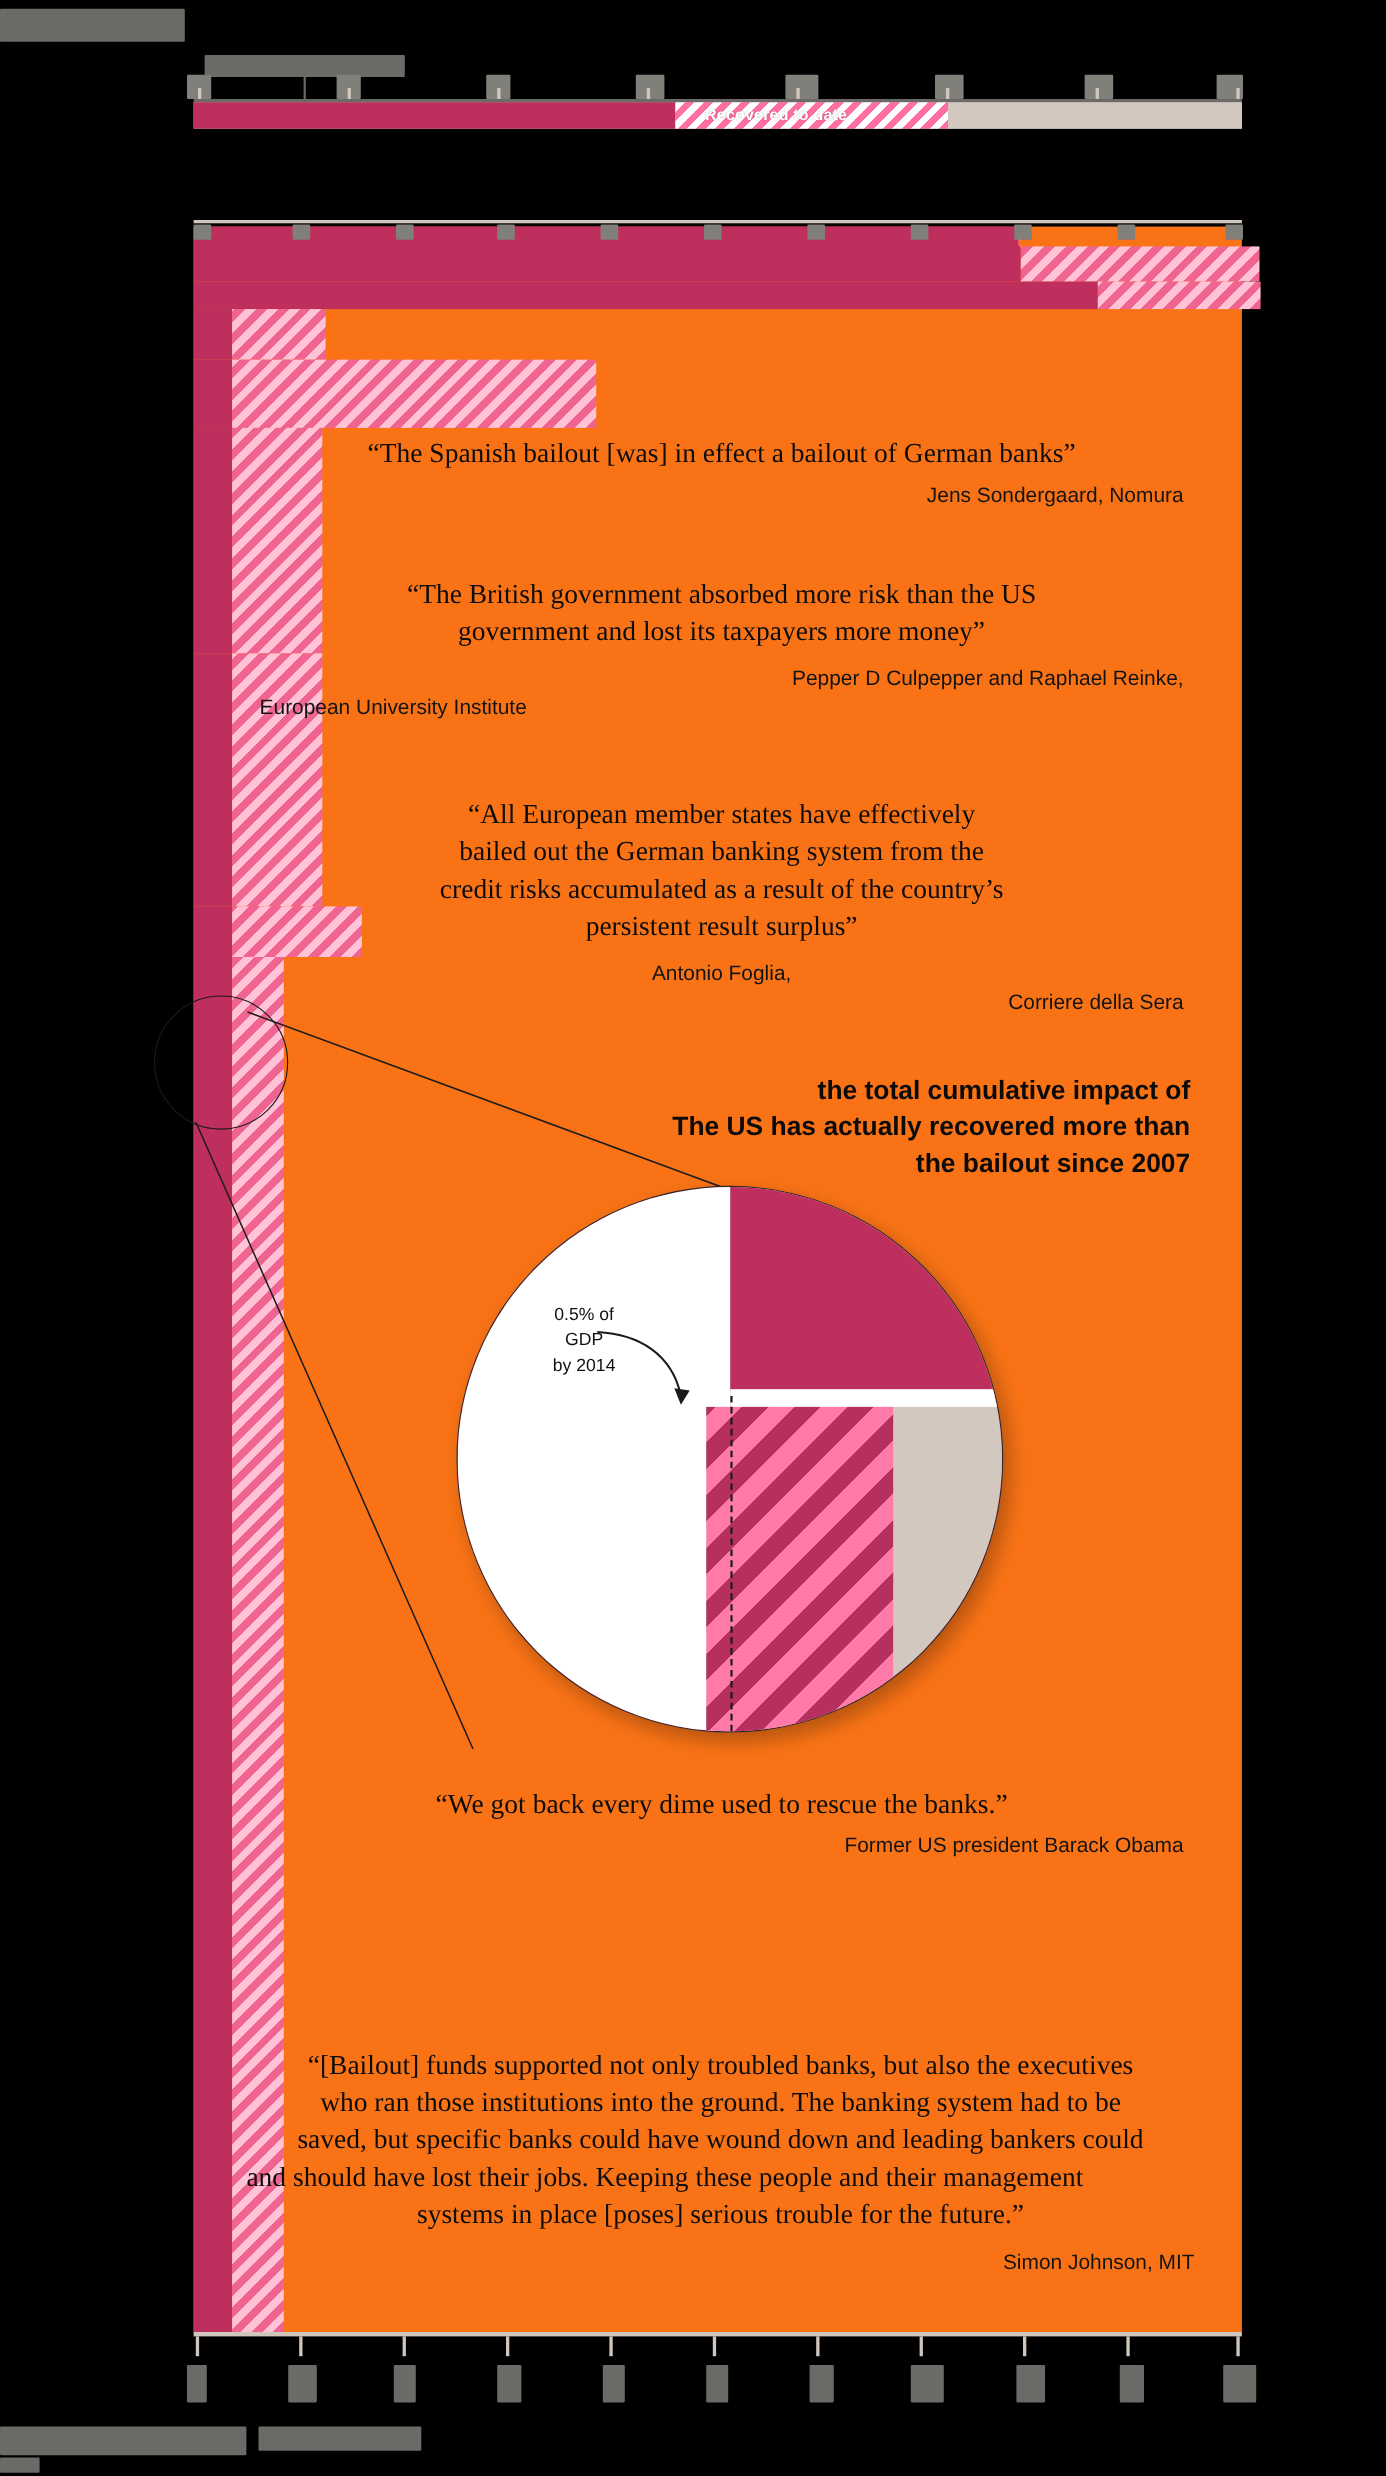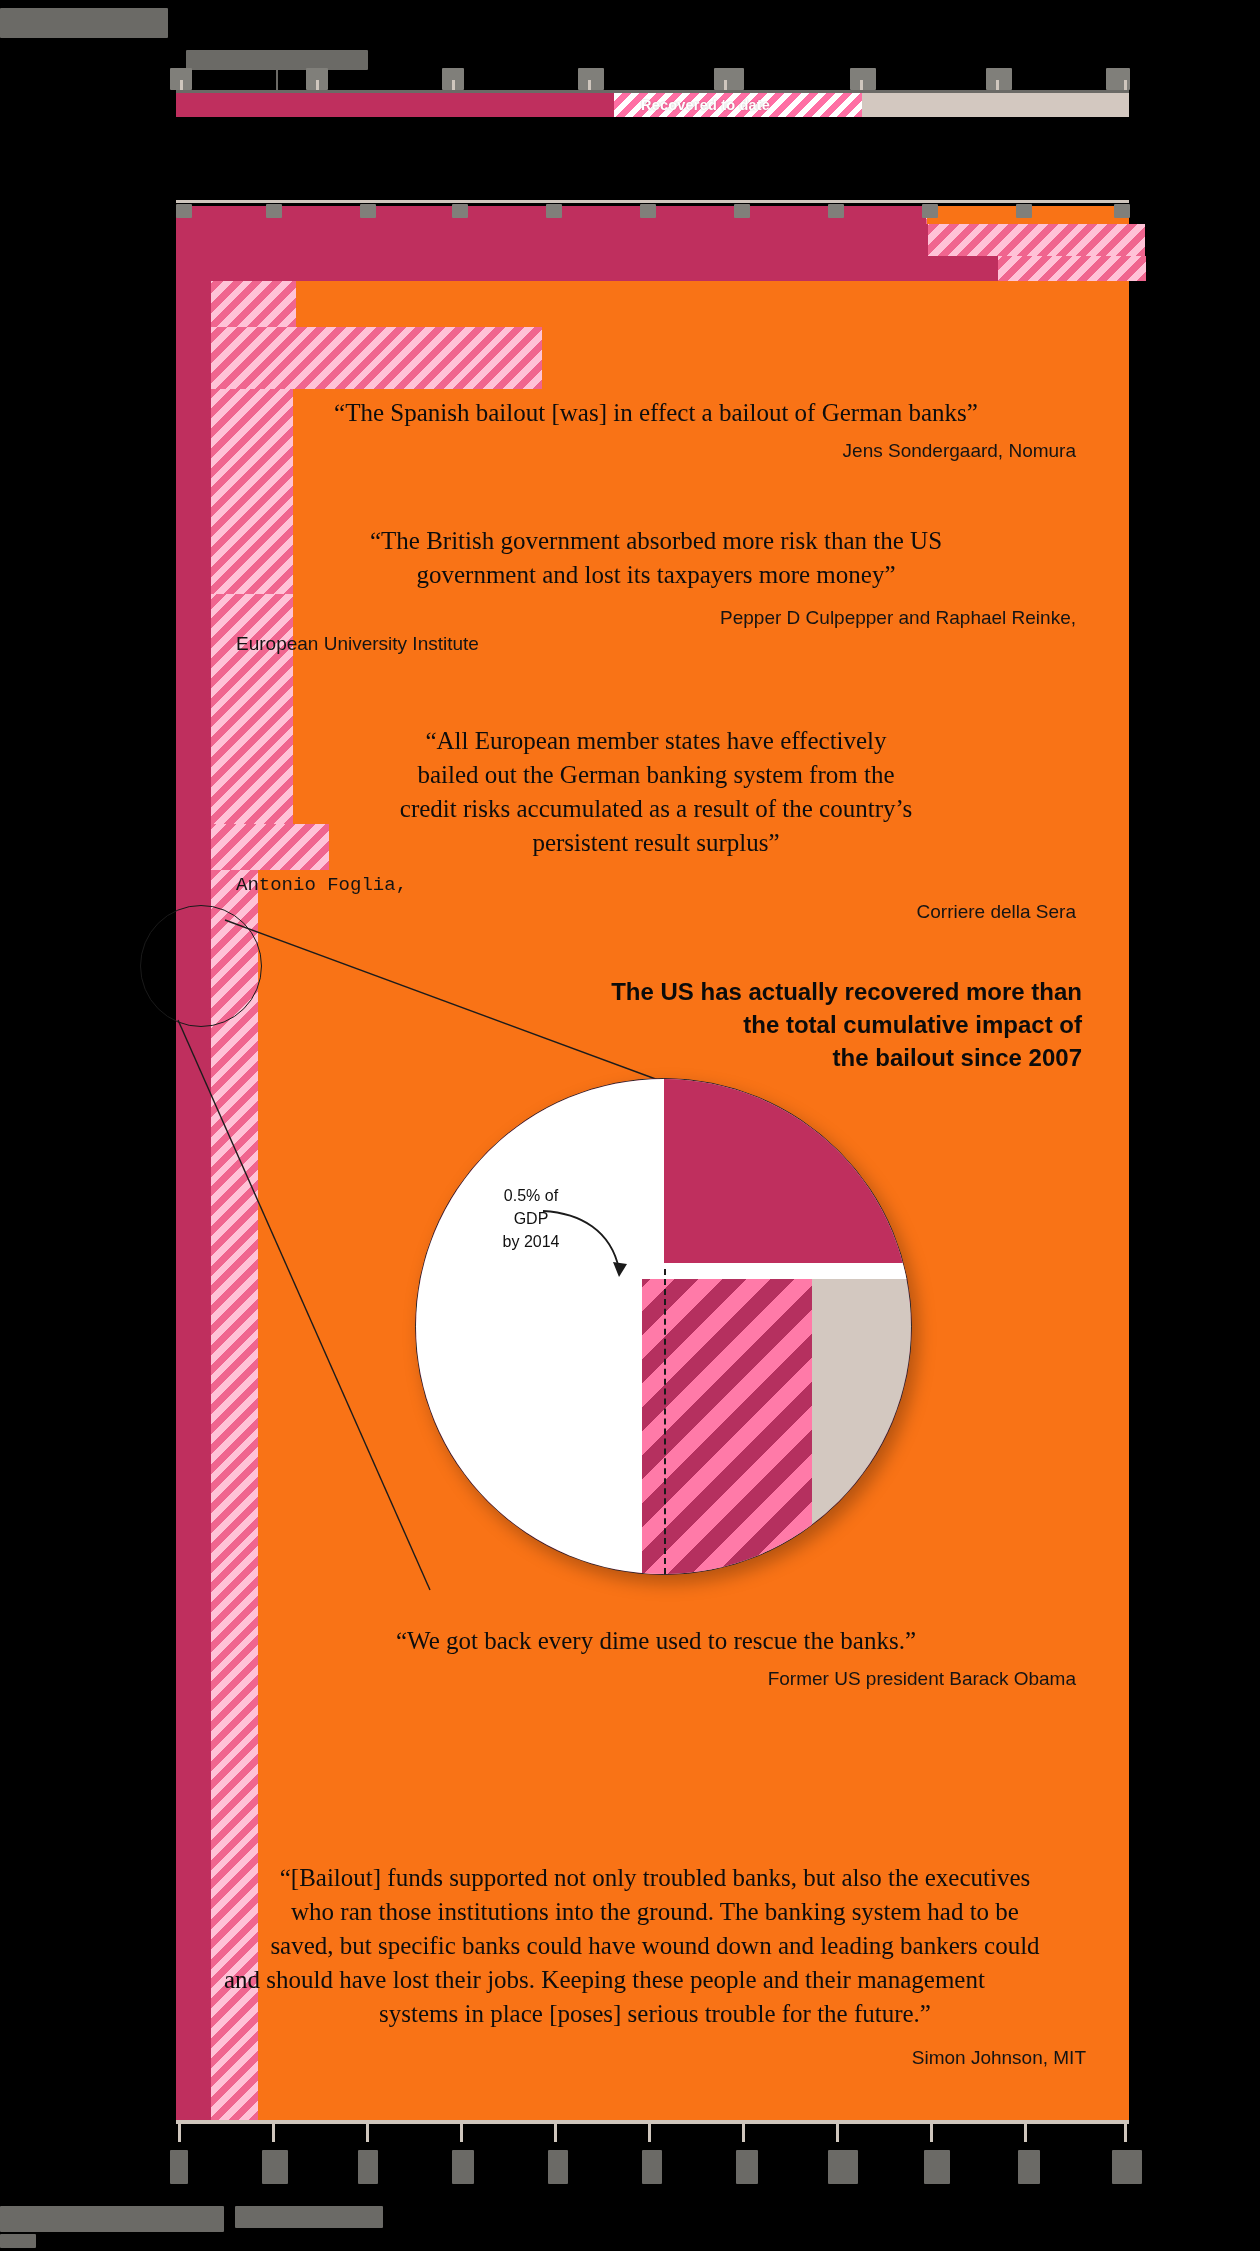--- a/index.html
+++ b/index.html
@@ -163,21 +163,21 @@
       <div class="q-text" style="text-align:center;">government and lost its taxpayers more money”</div>
       <div class="q-attr" style="text-align:right;margin-top:13px;">Pepper D Culpepper and Raphael Reinke,</div>
       <div class="q-attr" style="text-align:left;">European University Institute</div>
     </div>
 
     <div class="quote" style="left:60px;top:518px;width:840px;">
       <div class="q-text" style="text-align:center;">“All European member states have effectively</div>
       <div class="q-text" style="text-align:center;">bailed out the German banking system from the</div>
       <div class="q-text" style="text-align:center;">credit risks accumulated as a result of the country’s</div>
       <div class="q-text" style="text-align:center;">persistent result surplus”</div>
-      <div class="q-attr" style="text-align:left;margin-top:13px;font-family:Liberation Mono, monospace;">Antonio Foglia,</div>
+      <div class="q-attr" style="text-align:center;margin-top:13px;">Antonio Foglia,</div>
       <div class="q-attr" style="text-align:right;">Corriere della Sera</div>
     </div>
 
     <div class="quote" style="left:60px;top:1418px;width:840px;">
       <div class="q-text" style="text-align:center;">“We got back every dime used to rescue the banks.”</div>
       <div class="q-attr" style="text-align:right;margin-top:8px;">Former US president Barack Obama</div>
     </div>
 
     <div class="quote" style="left:48px;top:1655px;width:862px;">
       <div class="q-text" style="text-align:center;">“[Bailout] funds supported not only troubled banks, but also the executives</div>
@@ -221,22 +221,22 @@
   <div class="redact" style="left:452px;top:2150px;width:22px;height:34px;"></div>
   <div class="redact" style="left:548px;top:2150px;width:20px;height:34px;"></div>
   <div class="redact" style="left:642px;top:2150px;width:20px;height:34px;"></div>
   <div class="redact" style="left:736px;top:2150px;width:22px;height:34px;"></div>
   <div class="redact" style="left:828px;top:2150px;width:30px;height:34px;"></div>
   <div class="redact" style="left:924px;top:2150px;width:26px;height:34px;"></div>
   <div class="redact" style="left:1018px;top:2150px;width:22px;height:34px;"></div>
   <div class="redact" style="left:1112px;top:2150px;width:30px;height:34px;"></div>
 
   <div id="callout">
+    <div>the total cumulative impact of</div>
     <div>The US has actually recovered more than</div>
-    <div>the total cumulative impact of</div>
     <div>the bailout since 2007</div>
   </div>
 
   <div id="lens-small"></div>
   <svg id="lens-lines" viewBox="0 0 800 720">
     <line x1="105" y1="30" x2="560" y2="198" stroke="#1c1c1c" stroke-width="1.4"></line>
     <line x1="58" y1="130" x2="310" y2="700" stroke="#1c1c1c" stroke-width="1.4"></line>
   </svg>
 
   <div id="lens-big">

